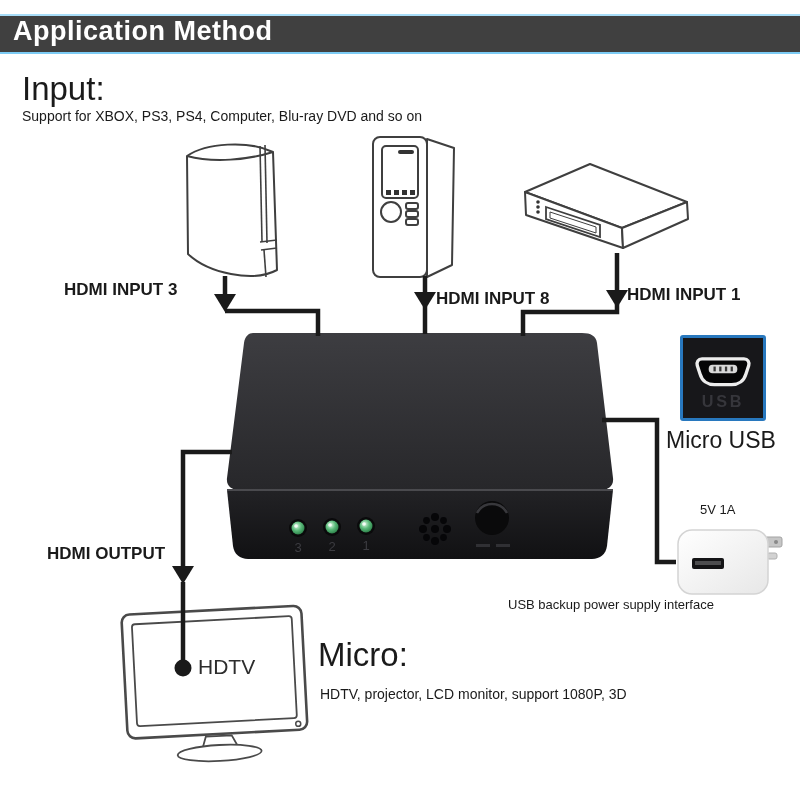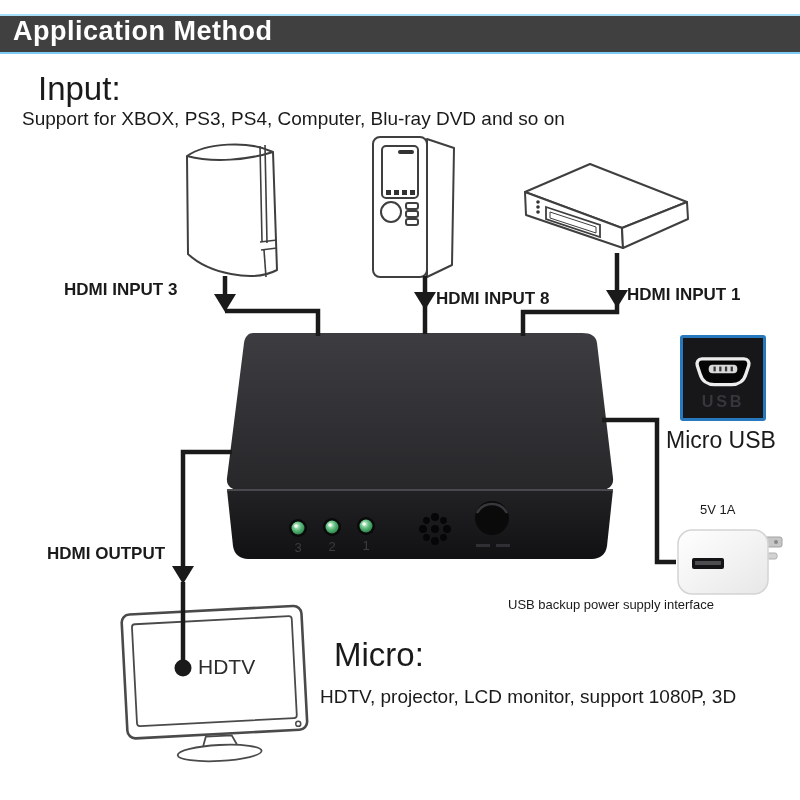--- a/index.html
+++ b/index.html
@@ -8,22 +8,22 @@
     font-family:"Liberation Sans","DejaVu Sans",sans-serif;color:#1a1a1a;
   }
   .abs{position:absolute;}
   
   .banner{
     left:0;top:14px;width:800px;height:40px;background:#404040;
     border-top:2px solid #A8DDF8;border-bottom:2px solid #7CCBF4;
     display:flex;box-sizing:border-box;z-index:5;
   }
   .banner-title{color:#ffffff;font-size:27px;font-weight:bold;padding-left:13px;letter-spacing:.5px;}
-  .h1{font-size:33px;font-weight:400;z-index:6;margin-left:16px;}
-  .desc{font-size:19px;font-weight:400;z-index:6;}
+  .h1{font-size:33px;font-weight:400;z-index:6;}
+  .desc{font-size:14px;font-weight:400;z-index:6;}
   .conn-label{font-size:17px;font-weight:700;z-index:6;white-space:nowrap;}
   .plain-label{font-size:13px;font-weight:400;z-index:6;white-space:nowrap;}
   .musb-label{font-size:23px;font-weight:400;z-index:6;white-space:nowrap;}
   .hdtv-label{font-size:21px;font-weight:400;color:#2d2d2d;z-index:6;text-align:right;}
   
   .musb-tile{
     left:680px;top:335px;width:80px;height:80px;background:#17171a;
     border:3px solid #2878BE;border-radius:3px;z-index:4;
   }
   svg{display:block;}

